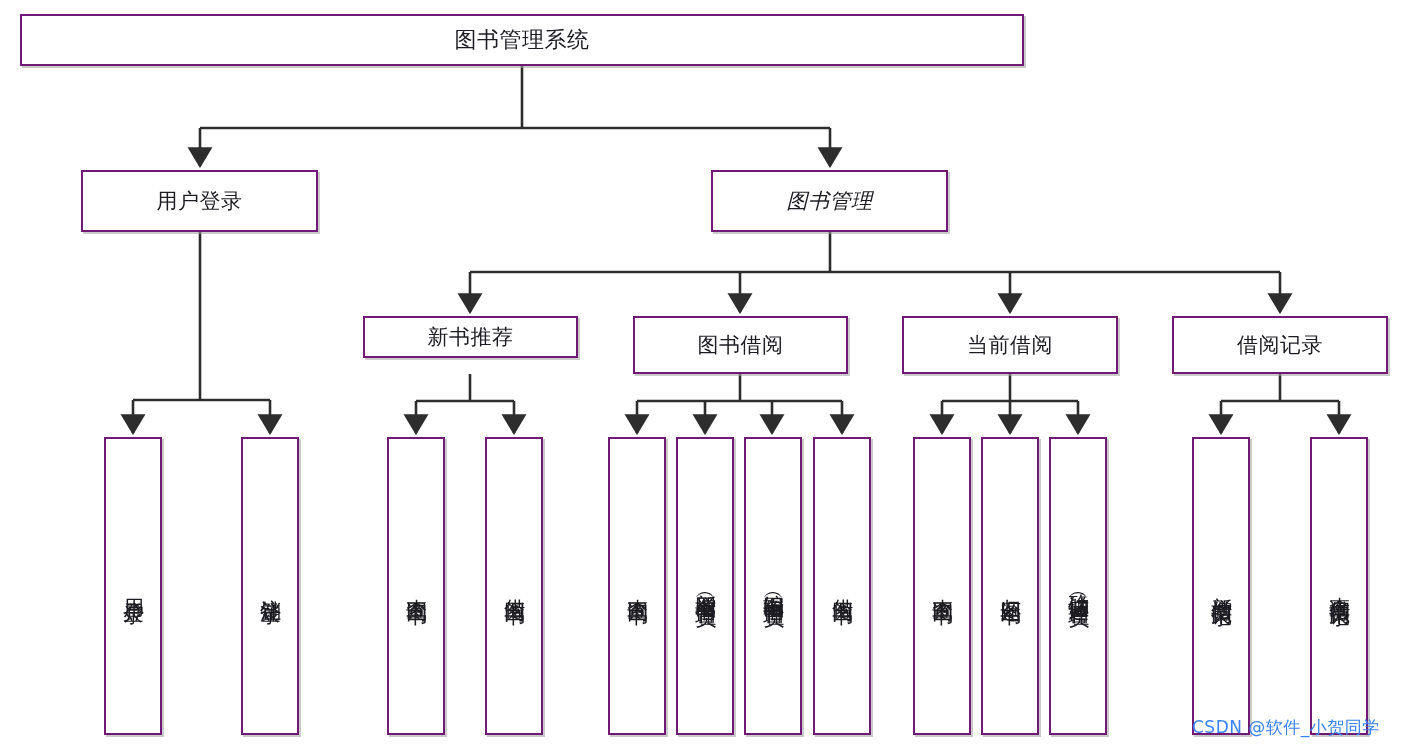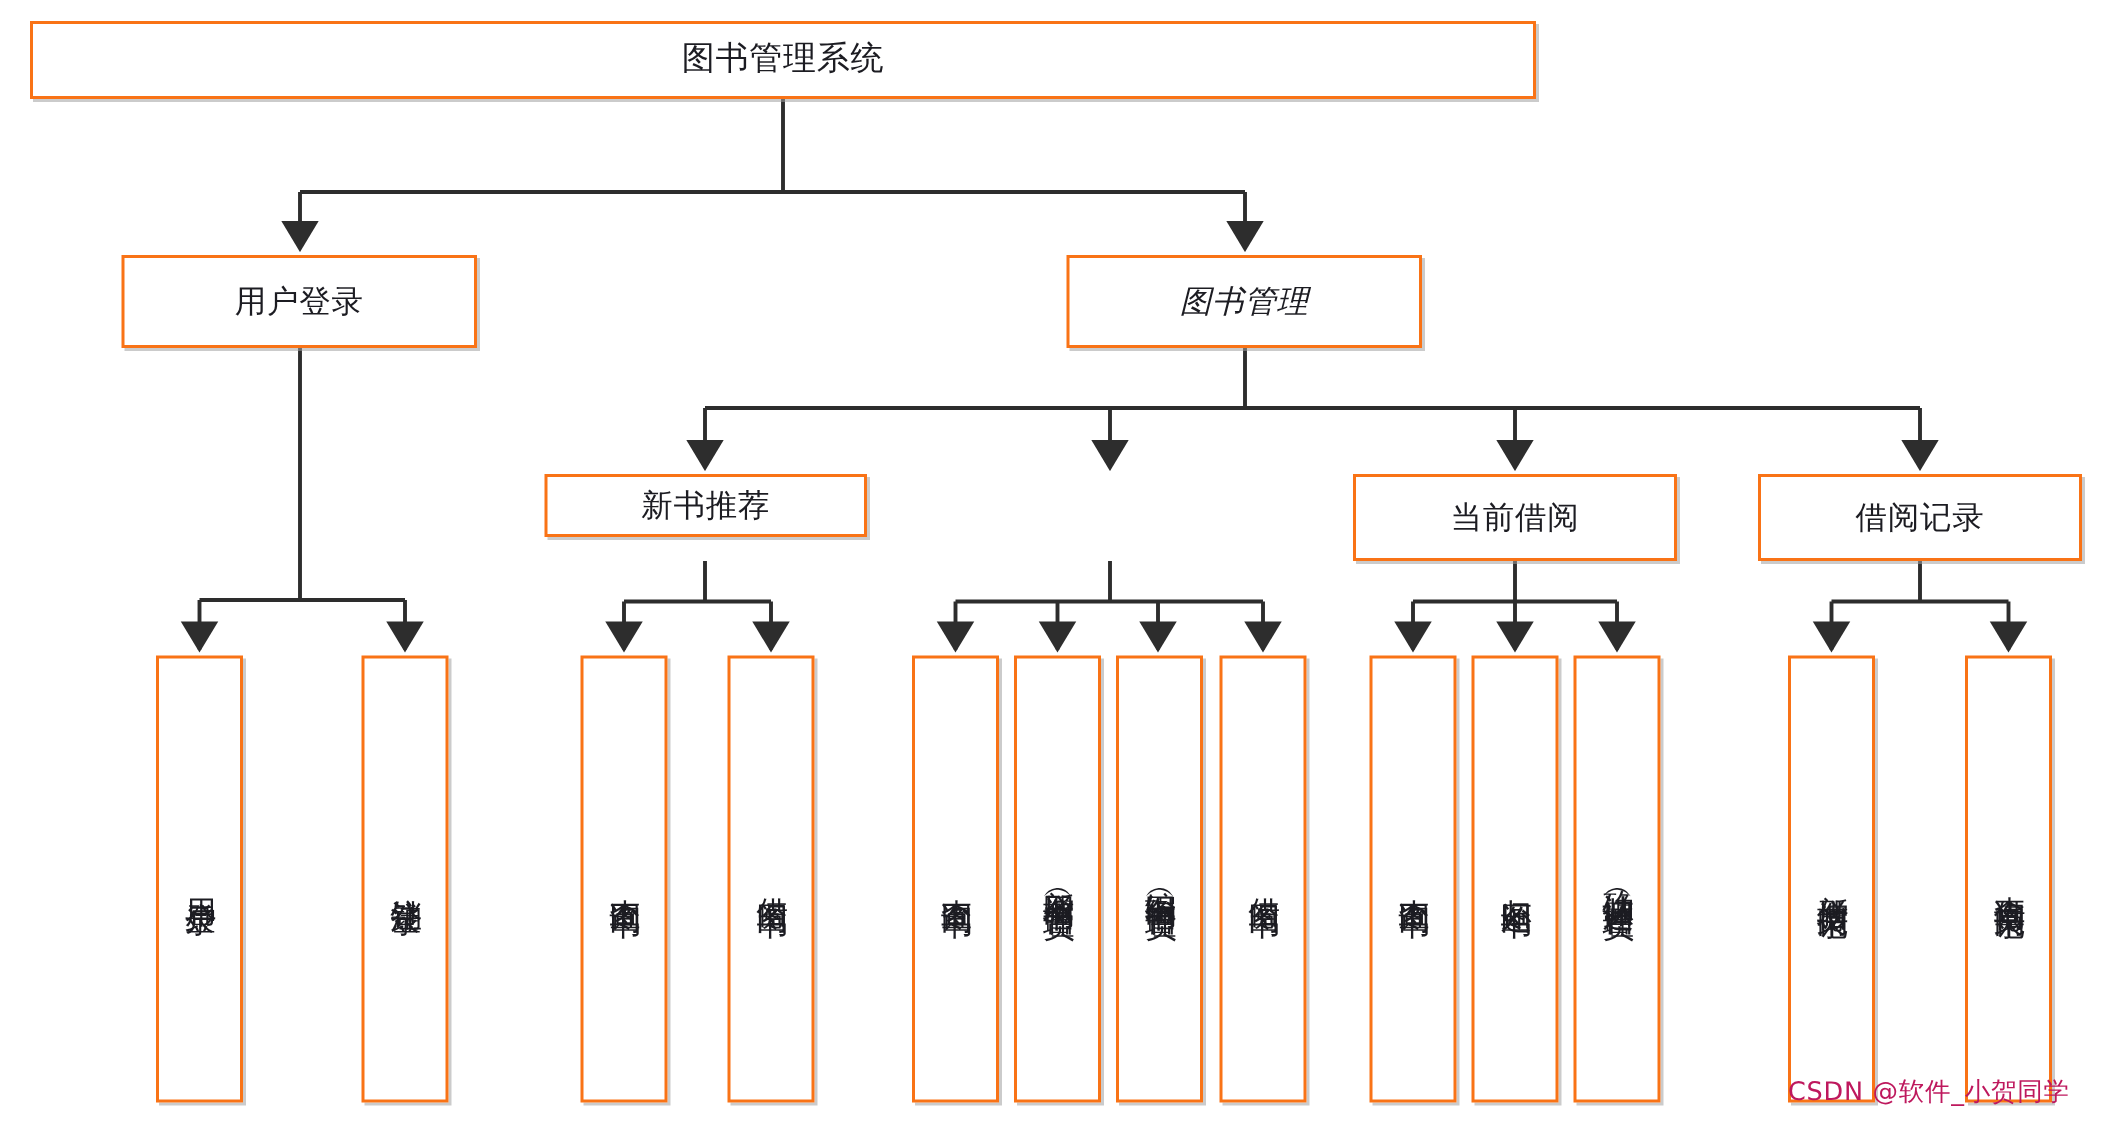--- a/index.html
+++ b/index.html
@@ -22,21 +22,21 @@
     position: absolute;
     left: 0;
     top: 0;
     width: 1405px;
     height: 747px;
     pointer-events: none;
   }
   .node {
     position: absolute;
     box-sizing: border-box;
-    border: 2px solid #f97316;
+    border: 2px solid #701a75;
     background: #ffffff;
     display: flex;
     align-items: center;
     justify-content: center;
     box-shadow: 2px 2px 0 rgba(160,160,160,0.55);
   }
   .node-label {
     color: #1c1c22;
     text-align: center;
     line-height: 1.15;
@@ -53,21 +53,21 @@
     writing-mode: vertical-rl;
     text-orientation: upright;
     font-size: 21px;
     line-height: 1.22;
     letter-spacing: 2px;
     white-space: normal;
     max-height: 100%;
   }
   .watermark {
     position: absolute;
-    color: #be185d;
+    color: #3b82f6;
     font-size: 17px;
     font-family: "DejaVu Sans", "Liberation Sans", sans-serif;
     letter-spacing: 0.5px;
     white-space: nowrap;
     user-select: none;
   }
 </style>
 </head>
 <body>
 
@@ -132,20 +132,23 @@
   </div>
 
   <div class="node horizontal" style="left:711px; top:170px; width:237px; height:62px;font-style:italic;">
     <span class="node-label">图书管理</span>
   </div>
 
   <div class="node horizontal" style="left:363px; top:316px; width:215px; height:42px;">
     <span class="node-label">新书推荐</span>
   </div>
 
+  <div class="node horizontal" style="left:633px; top:316px; width:215px; height:58px;">
+    <span class="node-label">图书借阅</span>
+  </div>
 
   <div class="node horizontal" style="left:1172px; top:316px; width:216px; height:58px;">
     <span class="node-label">借阅记录</span>
   </div>
 
   <div class="node horizontal" style="left:902px; top:316px; width:216px; height:58px;">
     <span class="node-label">当前借阅</span>
   </div>
 
   <div class="node vertical" style="left:104px; top:437px; width:58px; height:298px;">

